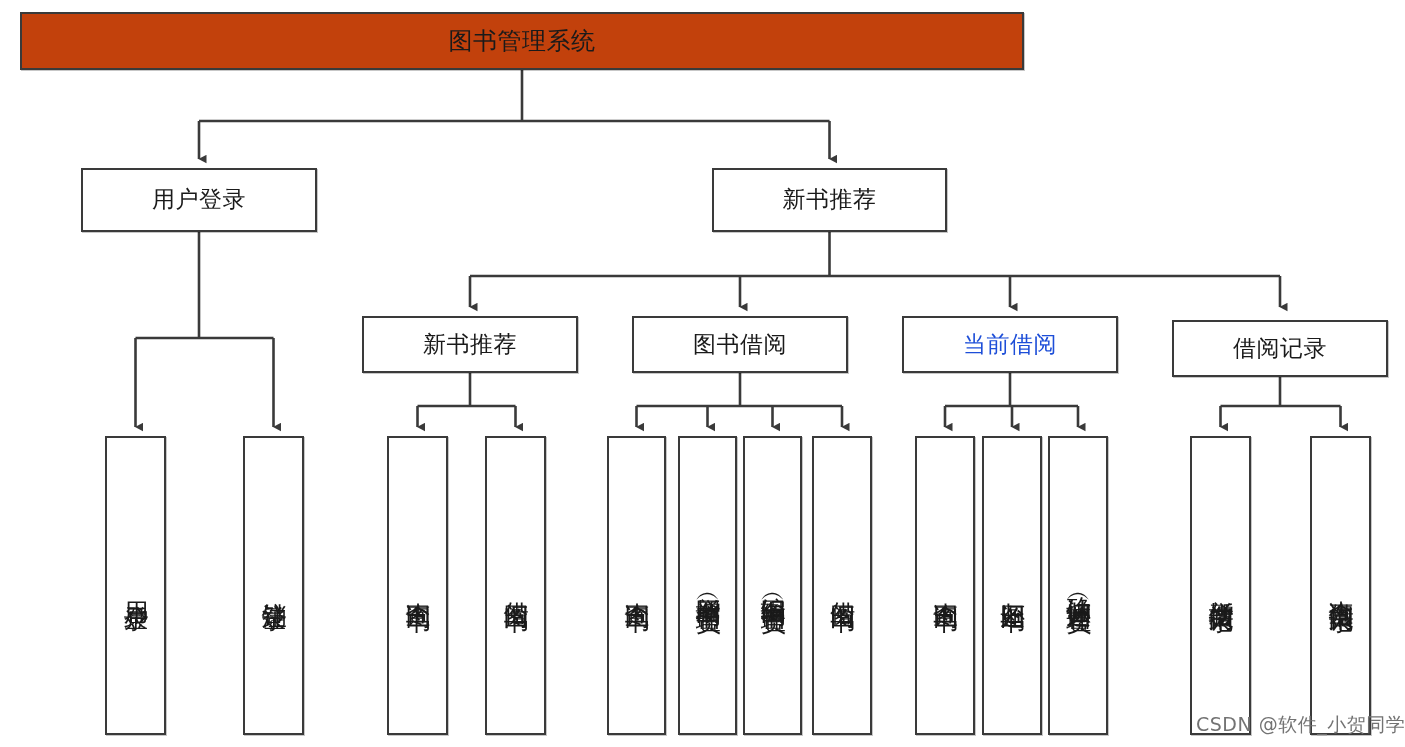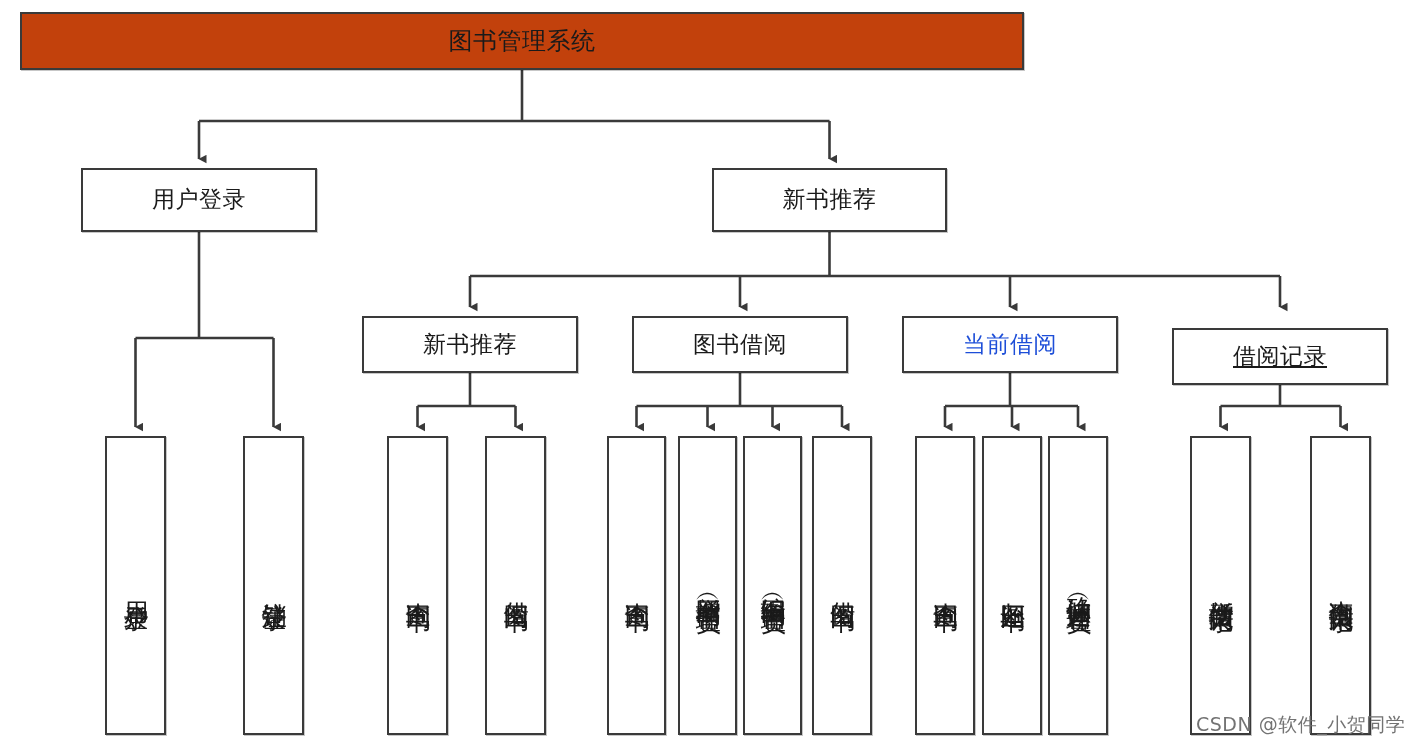--- a/index.html
+++ b/index.html
@@ -134,21 +134,21 @@
 
   <div class="node horiz" style="left: 632px; top: 316px; width: 216px; height: 57px; border-color: rgb(58, 58, 58); background: rgb(255, 255, 255); color: rgb(26, 26, 26);">
     <span class="lbl">图书借阅</span>
   </div>
   <div class="node horiz" style="left: 362px; top: 316px; width: 216px; height: 57px; border-color: rgb(58, 58, 58); background: rgb(255, 255, 255); color: rgb(26, 26, 26);">
     <span class="lbl">新书推荐</span>
   </div>
   <div class="node horiz" style="left: 902px; top: 316px; width: 216px; height: 57px; border-color: rgb(58, 58, 58); background: rgb(255, 255, 255); color: #1d4ed8;">
     <span class="lbl">当前借阅</span>
   </div>
-  <div class="node horiz" style="left: 1172px; top: 328px; width: 216px; height: 57px; border-color: rgb(58, 58, 58); background: rgb(255, 255, 255); color: rgb(26, 26, 26); text-decoration: underline;">
+  <div class="node horiz" style="left: 1172px; top: 320px; width: 216px; height: 57px; border-color: rgb(58, 58, 58); background: rgb(255, 255, 255); color: rgb(26, 26, 26);">
     <span class="lbl">借阅记录</span>
   </div>
 
   <div class="node vert" style="left: 105px; top: 436px; width: 61px; height: 299px; border-color: rgb(58, 58, 58); background: rgb(255, 255, 255); color: rgb(26, 26, 26);">
     <span class="lbl">用户登录</span>
   </div>
   <div class="node vert" style="left: 243px; top: 436px; width: 61px; height: 299px; border-color: rgb(58, 58, 58); background: rgb(255, 255, 255); color: rgb(26, 26, 26);">
     <span class="lbl">注销登录</span>
   </div>
 

